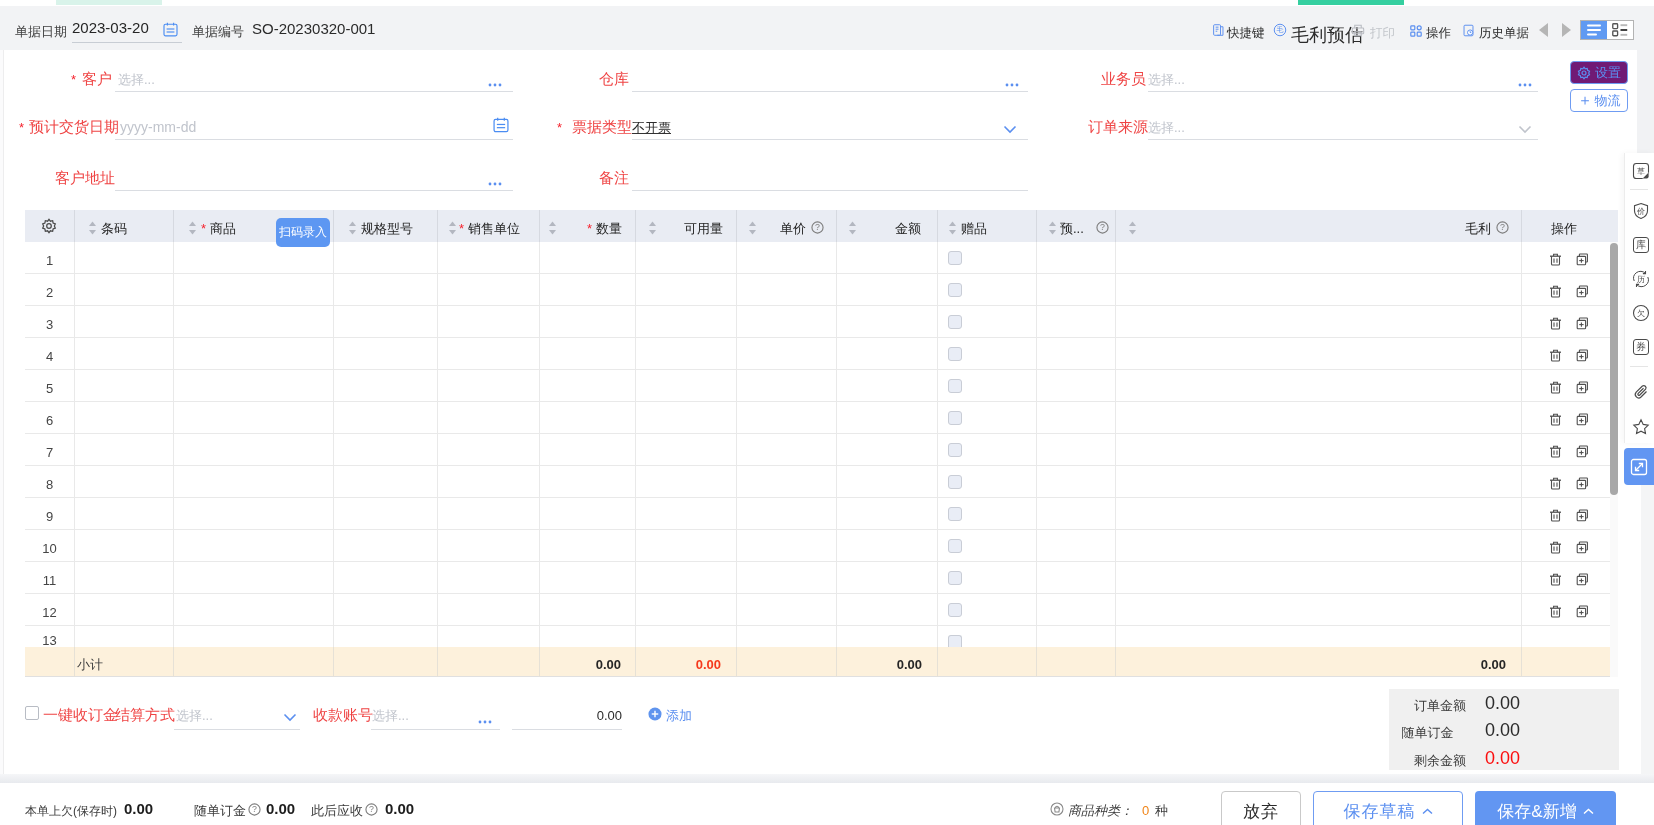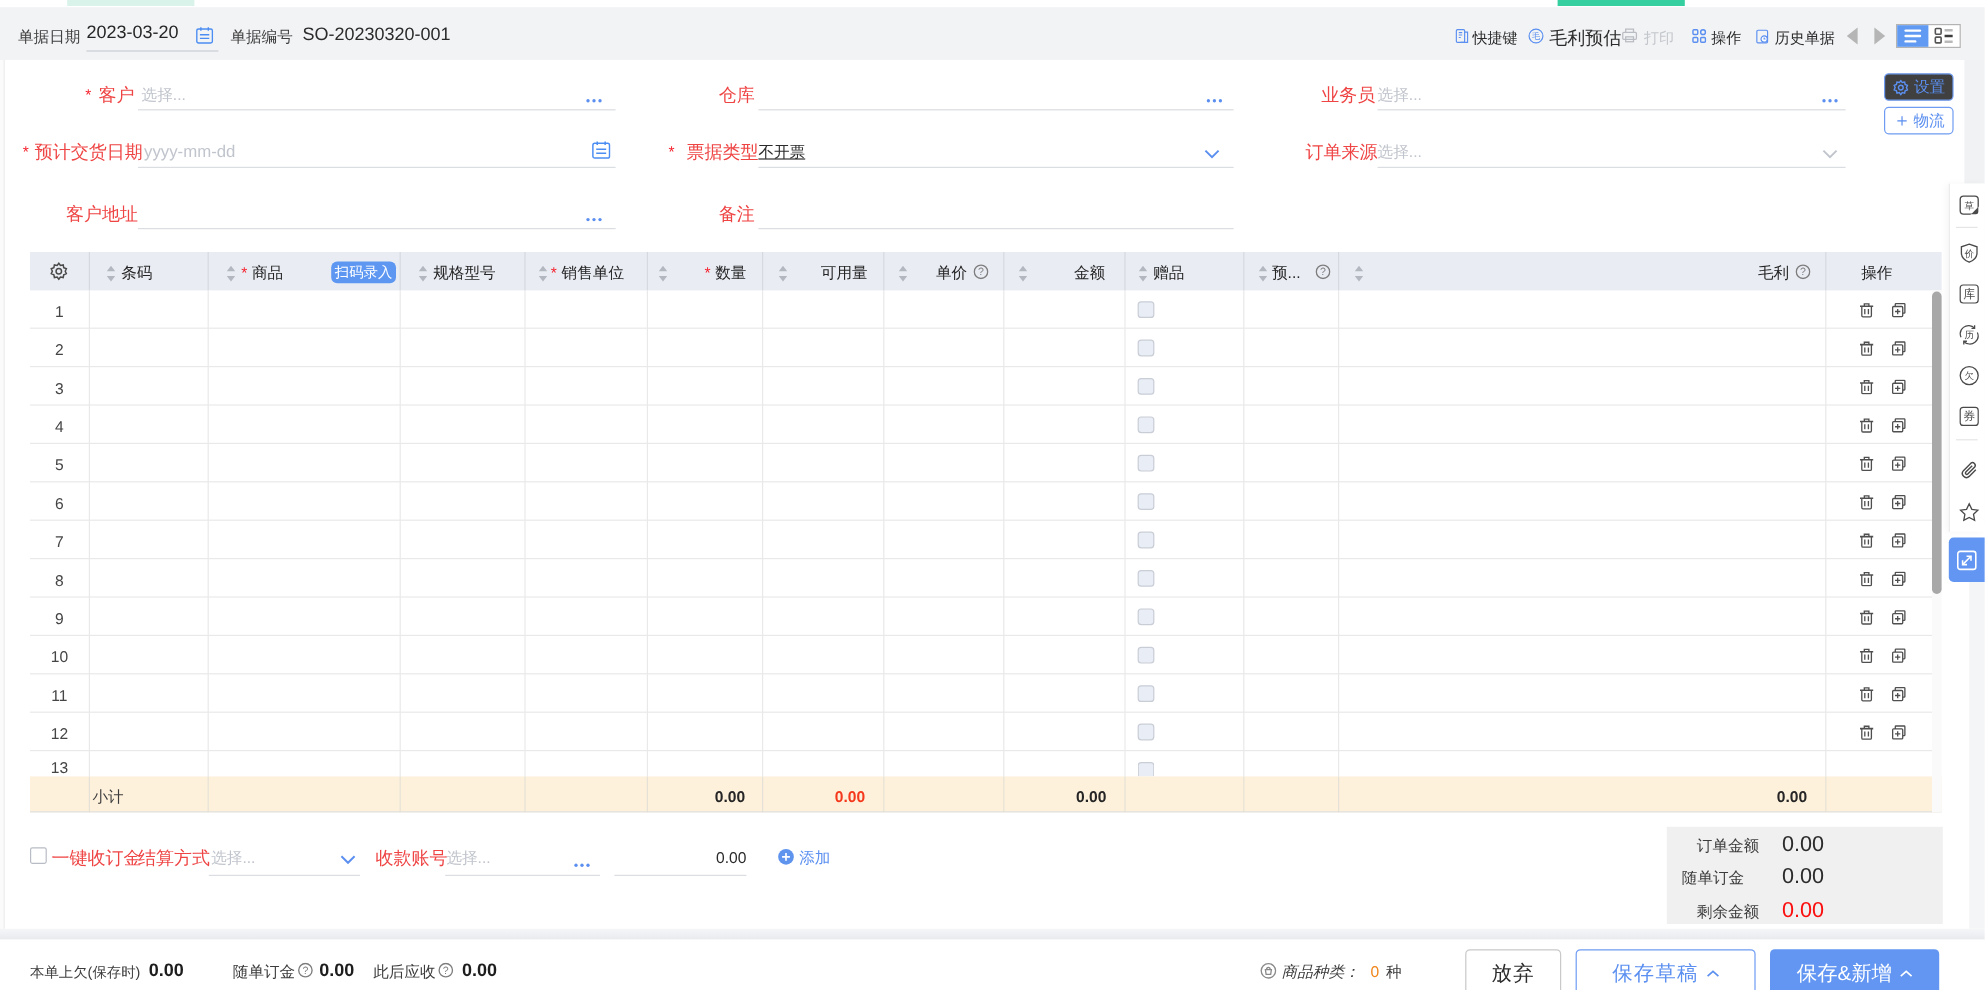--- a/index.html
+++ b/index.html
@@ -38,21 +38,21 @@
         <line x1="4.5" y1="4.5" x2="8" y2="4.5"></line>
         <line x1="4.5" y1="7" x2="8" y2="7"></line>
         <line x1="4.5" y1="9.5" x2="6.5" y2="9.5"></line>
       </g>
     </svg></div>
 <div class="abs" style="left:1227px;top:23px;"><span style="font-size:12.5px;color:#2b2b2b;">快捷键</span></div>
 <div class="abs" style="left:1273px;top:23px;"><svg width="14" height="14" viewBox="0 0 17 17">
       <circle cx="8.5" cy="8.5" r="7" stroke="#5b8ff0" fill="none" stroke-width="1.2"></circle>
       <text x="8.5" y="11.5" font-size="8.5" fill="#5b8ff0" text-anchor="middle" font-family="Liberation Sans">毛</text>
     </svg></div>
-<div class="abs" style="left:1291px;top:23px;"><span style="font-size:15px;color:#2b2b2b;">毛利预估</span></div>
+<div class="abs" style="left:1291px;top:23px;"><span style="font-size:18px;color:#2b2b2b;">毛利预估</span></div>
 <div class="abs" style="left:1351px;top:23px;"><svg width="14" height="13" viewBox="0 0 17 16">
       <g stroke="#b9bcc2" fill="none" stroke-width="1.3">
         <path d="M4.5 5 V1.5 h8 V5"></path>
         <rect x="1.5" y="5" width="14" height="7" rx="1"></rect>
         <rect x="4.5" y="9.5" width="8" height="5"></rect>
       </g>
     </svg></div>
 <div class="abs" style="left:1370px;top:23px;"><span style="font-size:12.5px;color:#c3c6cb;">打印</span></div>
 <div class="abs" style="left:1410px;top:23px;"><svg width="12" height="12" viewBox="0 0 15 15">
       <g stroke="#5b8ff0" fill="none" stroke-width="1.5">
@@ -122,21 +122,21 @@
 <div class="abs" style="left:1101px;top:70px;"><span class="lbl">业务员</span></div>
 <div class="abs" style="left:1148px;top:70px;"><span class="ph">选择...</span></div>
 <div class="abs" style="left:1518px;top:73px;"><svg width="14" height="4" viewBox="0 0 14 4">
       <g fill="#5b8ff0">
         <circle cx="2" cy="2" r="1.4"></circle>
         <circle cx="7" cy="2" r="1.4"></circle>
         <circle cx="12" cy="2" r="1.4"></circle>
       </g>
     </svg></div>
 <div class="abs" style="left:1148px;top:91px;width:390px;height:1px;background:#dadde2;"></div>
-<div class="abs" style="left:1570px;top:61px;width:58px;height:23px;border:1px solid #6f9cf2;border-radius:4px;background:#404040;display:flex;align-items:center;justify-content:center;">
+<div class="abs" style="left:1570px;top:61px;width:58px;height:23px;border:1px solid #6f9cf2;border-radius:4px;background:#701a75;display:flex;align-items:center;justify-content:center;">
     <svg width="14" height="14" viewBox="0 0 14 14">
       <g stroke="#5b8ff0" fill="none" stroke-width="1.2">
         <circle cx="7" cy="7" r="2"></circle>
         <path d="M7 1.2 l1.2 1.6 2 -0.4 0.4 2 1.9 0.8 -0.8 1.8 0.8 1.8 -1.9 0.8 -0.4 2 -2 -0.4 -1.2 1.6 -1.2 -1.6 -2 0.4 -0.4 -2 -1.9 -0.8 0.8 -1.8 -0.8 -1.8 1.9 -0.8 0.4 -2 2 0.4 z"></path>
       </g>
     </svg>
     <span style="font-size:13px;color:#5b8ff0;margin-left:4px;">设置</span>
   </div>
 <div class="abs" style="left:1570px;top:89px;width:58px;height:23px;border:1px solid #6f9cf2;border-radius:4px;background:#fff;display:flex;align-items:center;justify-content:center;">
     <span style="font-size:15px;color:#5b8ff0;font-weight:400;">＋</span>
@@ -202,21 +202,21 @@
       <path d="M4.5 0.5 L8 5 H1 Z" fill="#b3b7c0"></path>
       <path d="M4.5 13.5 L1 9 H8 Z" fill="#b3b7c0"></path>
     </svg></div>
 <div class="abs" style="left:101px;top:219px;"><span style="font-size:13px;color:#252525;font-weight:500;">条码</span></div>
 <div class="abs" style="left:188px;top:221px;"><svg width="9" height="14" viewBox="0 0 9 14">
       <path d="M4.5 0.5 L8 5 H1 Z" fill="#b3b7c0"></path>
       <path d="M4.5 13.5 L1 9 H8 Z" fill="#b3b7c0"></path>
     </svg></div>
 <div class="abs" style="left:201px;top:219px;"><span class="star">*</span></div>
 <div class="abs" style="left:210px;top:219px;"><span style="font-size:13px;color:#252525;font-weight:500;">商品</span></div>
-<div class="abs" style="left:276px;top:218px;width:54px;height:18px;background:#5d97f2;border-radius:5px;display:flex;align-items:center;justify-content:center;">
+<div class="abs" style="left:276px;top:218px;width:54px;height:29px;background:#5d97f2;border-radius:5px;display:flex;align-items:center;justify-content:center;">
     <span style="font-size:12px;color:#fff;">扫码录入</span>
   </div>
 <div class="abs" style="left:348px;top:221px;"><svg width="9" height="14" viewBox="0 0 9 14">
       <path d="M4.5 0.5 L8 5 H1 Z" fill="#b3b7c0"></path>
       <path d="M4.5 13.5 L1 9 H8 Z" fill="#b3b7c0"></path>
     </svg></div>
 <div class="abs" style="left:361px;top:219px;"><span style="font-size:13px;color:#252525;font-weight:500;">规格型号</span></div>
 <div class="abs" style="left:448px;top:221px;"><svg width="9" height="14" viewBox="0 0 9 14">
       <path d="M4.5 0.5 L8 5 H1 Z" fill="#b3b7c0"></path>
       <path d="M4.5 13.5 L1 9 H8 Z" fill="#b3b7c0"></path>

